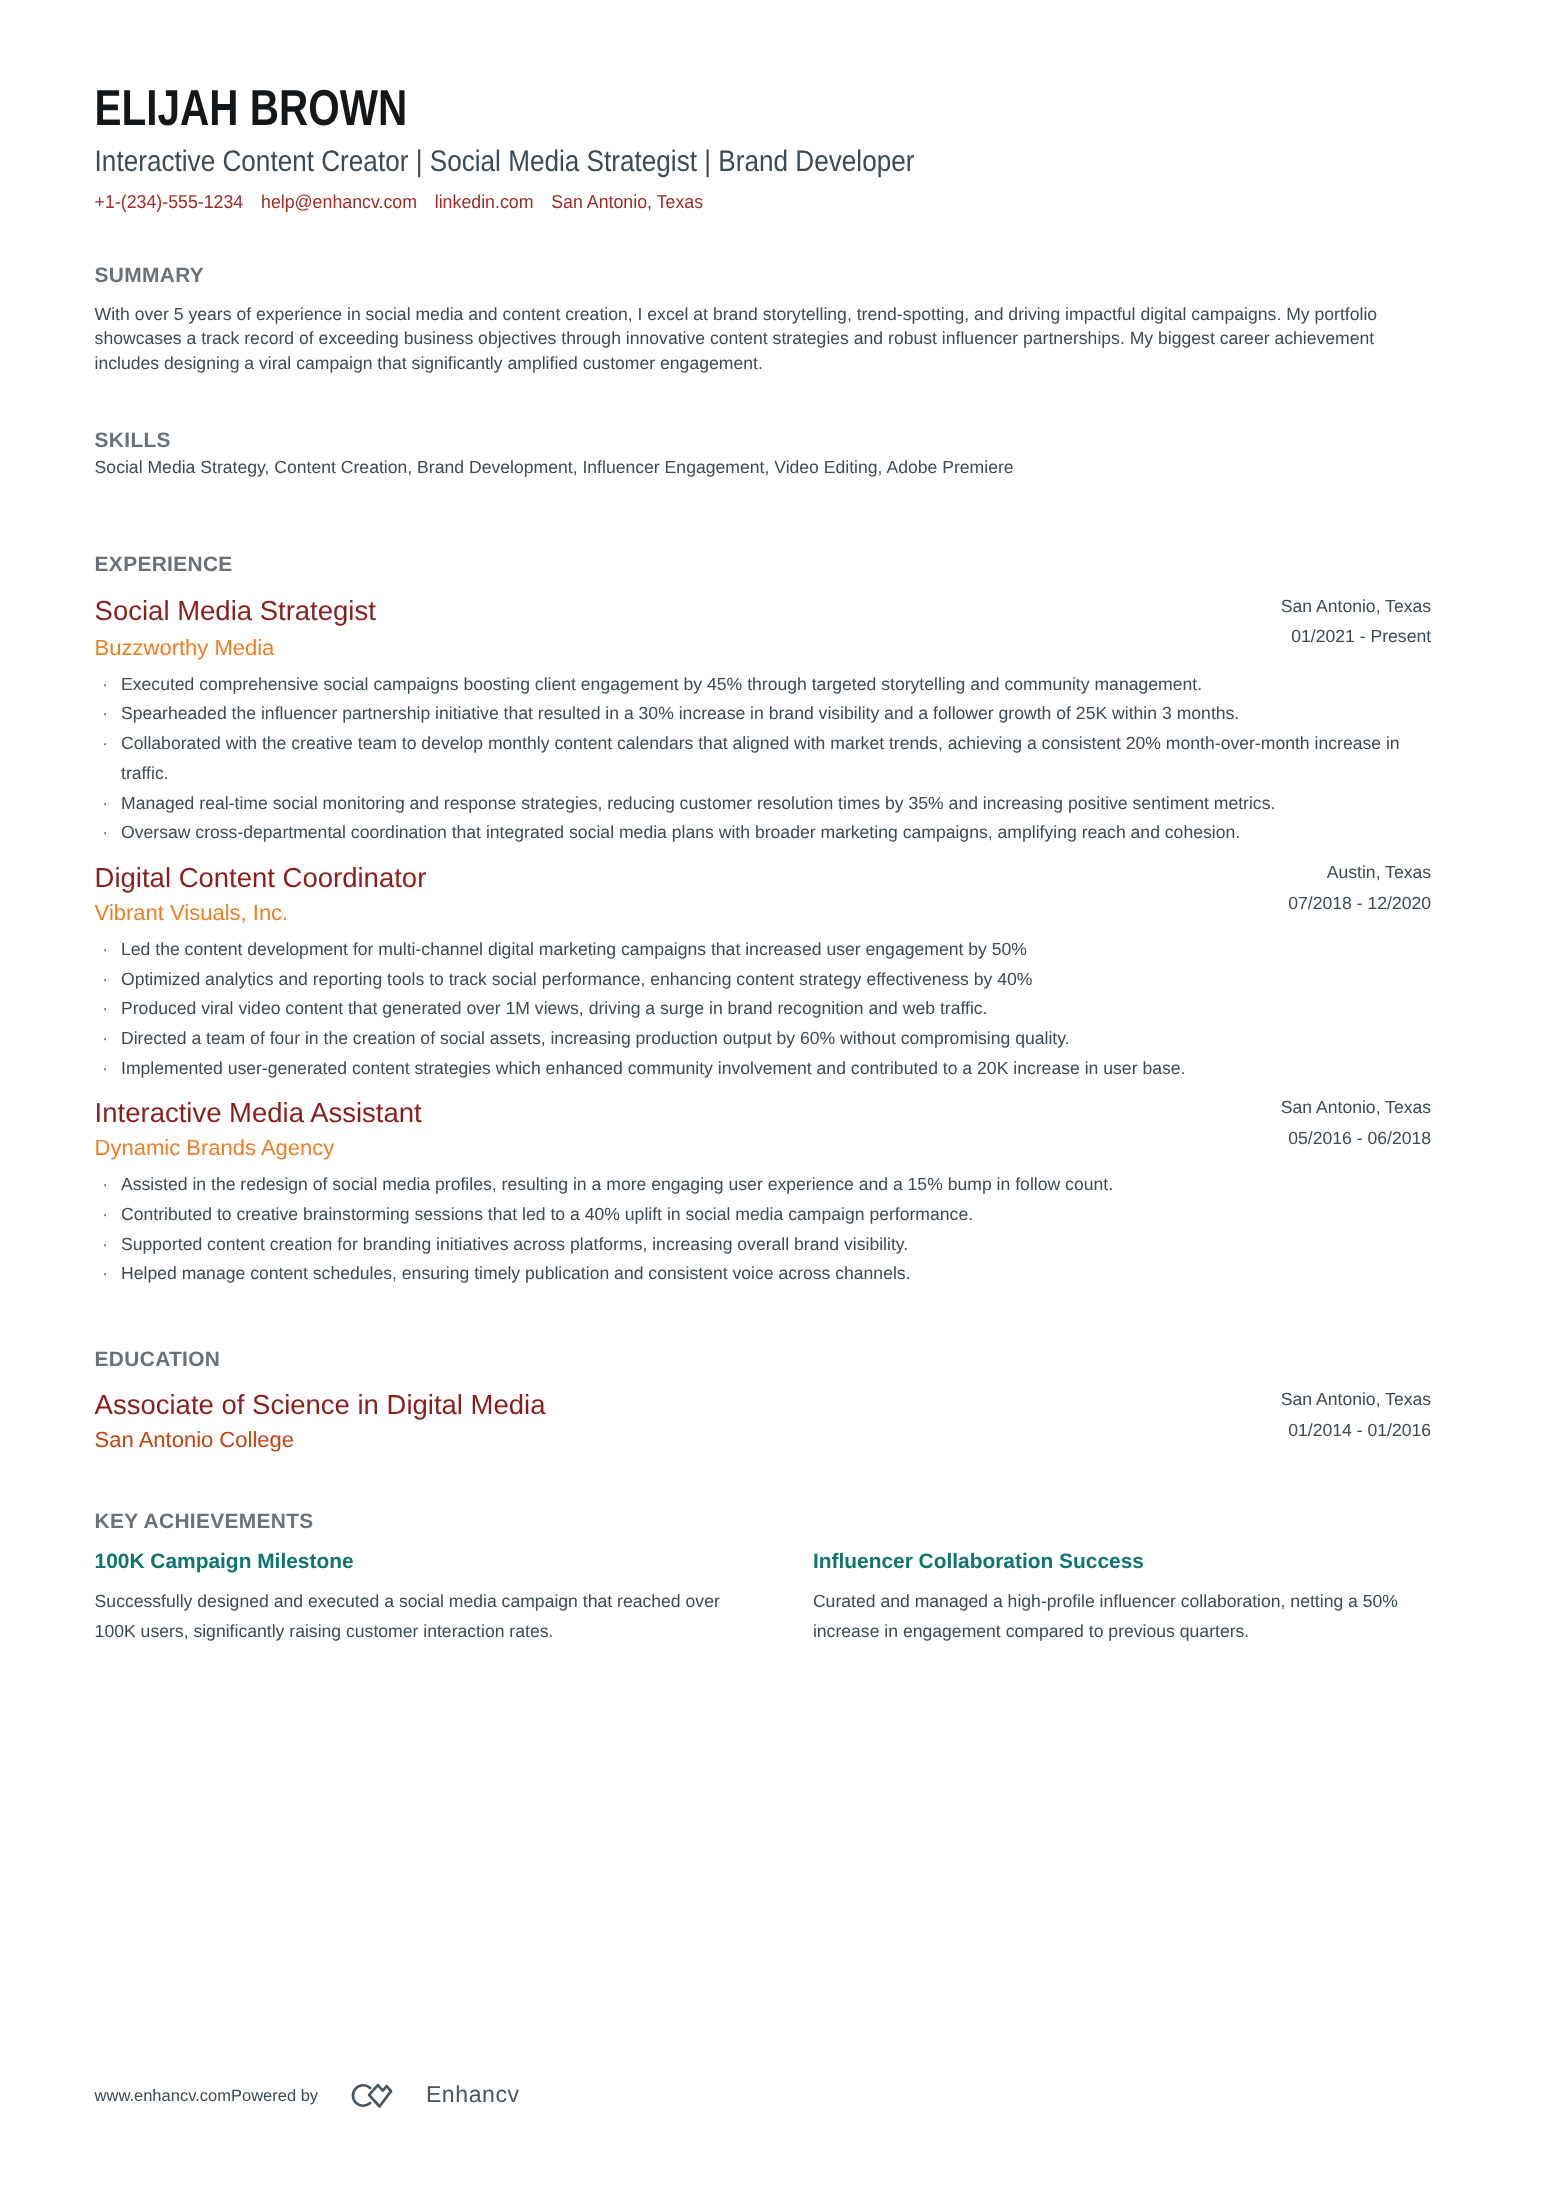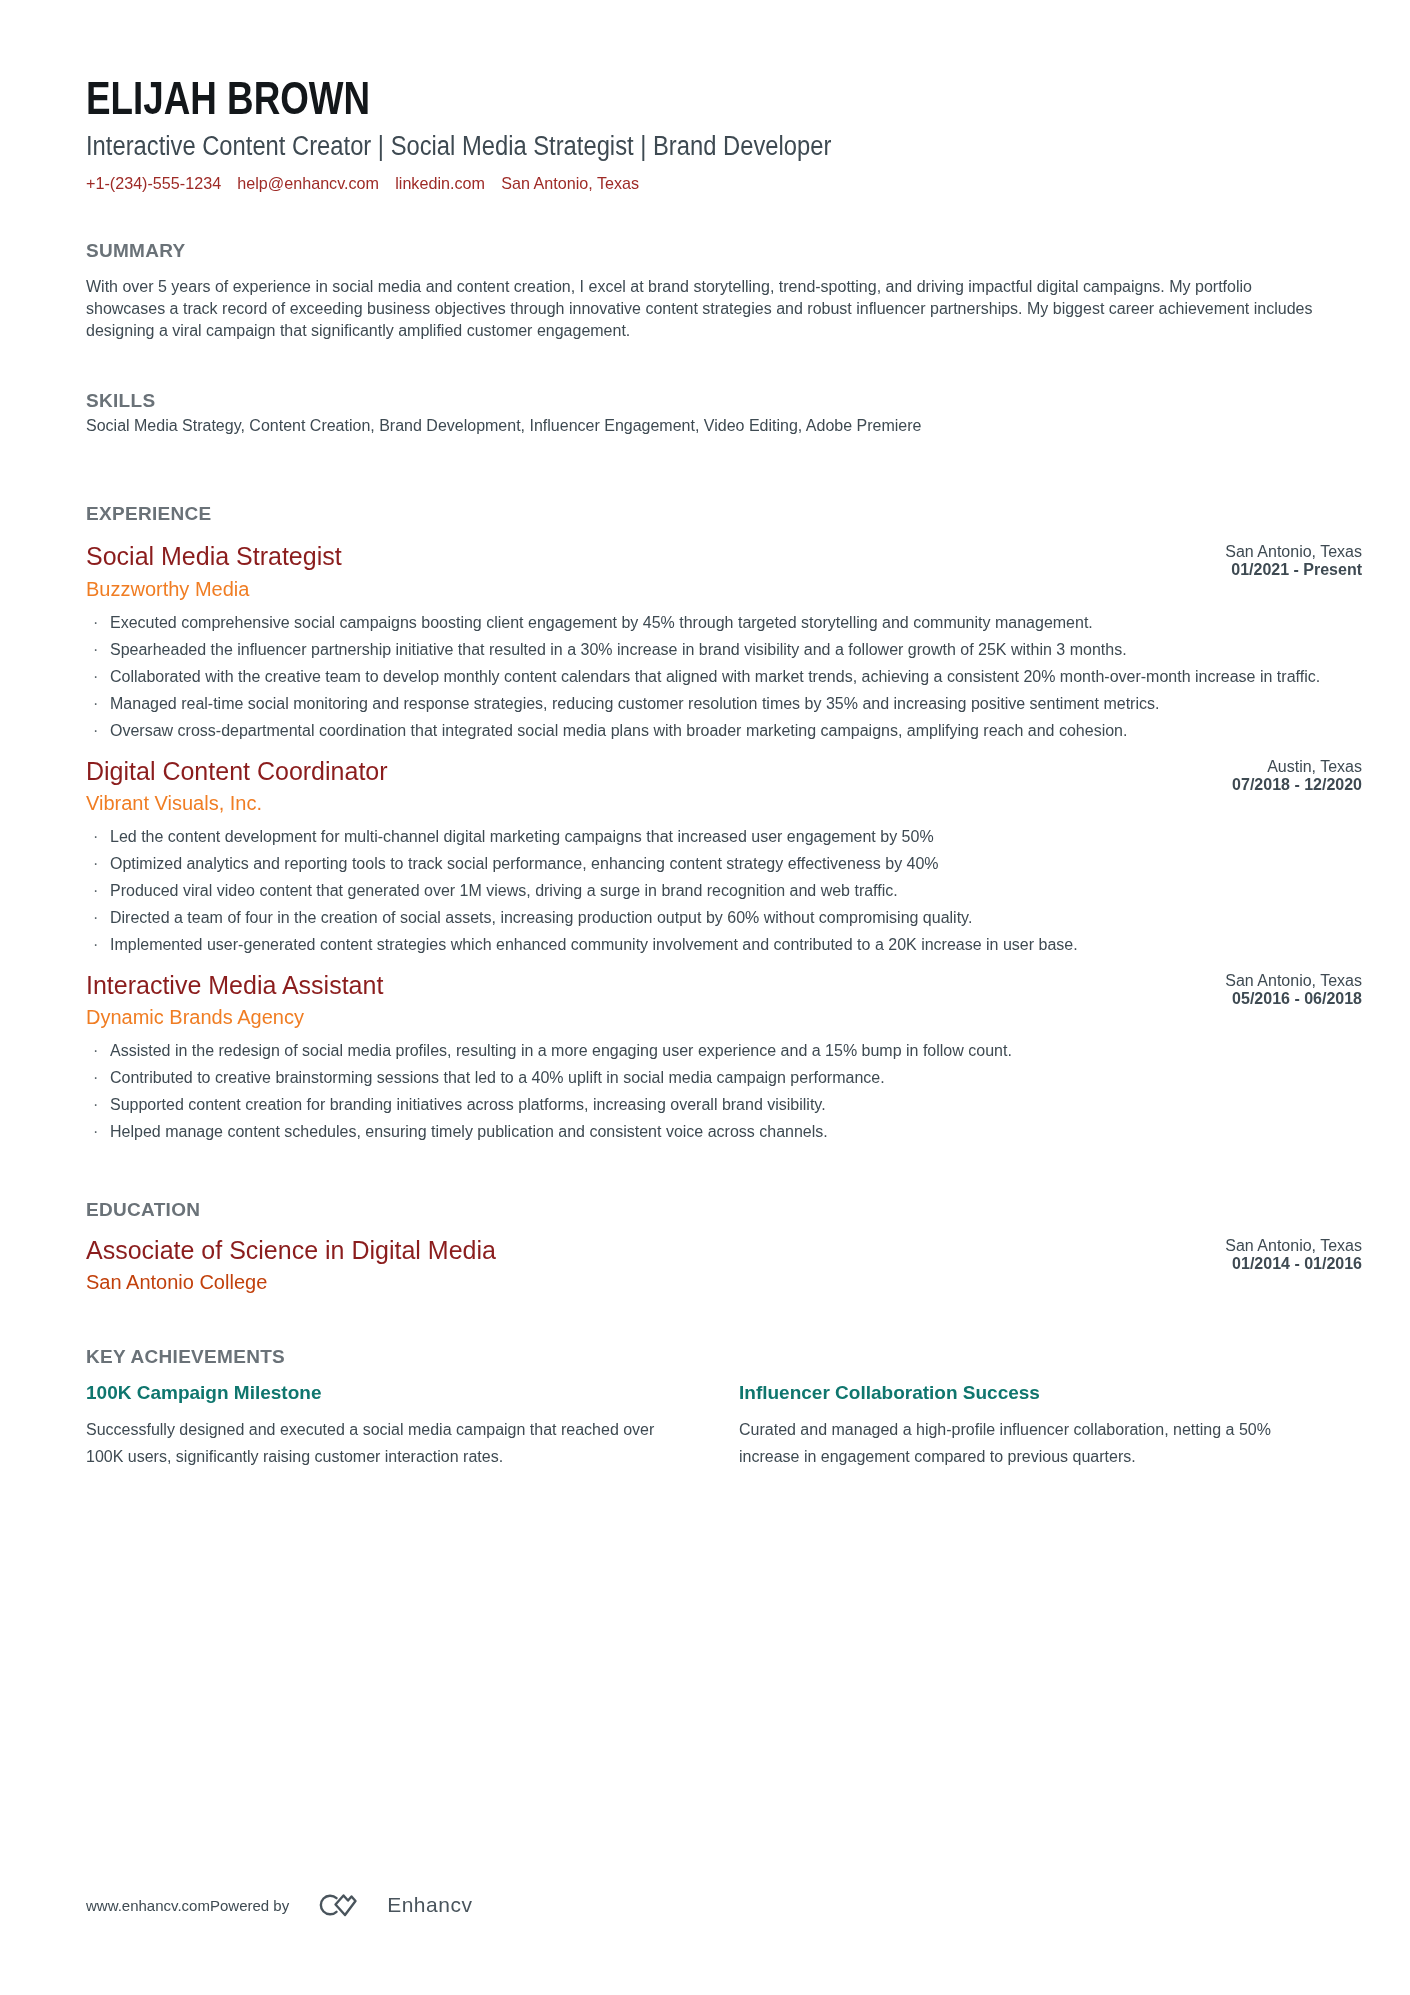--- a/index.html
+++ b/index.html
@@ -7,21 +7,21 @@
   body {
     font-family: "Liberation Sans", "DejaVu Sans", sans-serif;
     width: 1410px;
     color: #3E4A52;
   }
   .page {
     position: relative;
     width: 1410px;
     height: 1995px;
     background: #ffffff;
-    padding: 74px 48px 0 86px;
+    padding: 74px 109px 0 86px;
     overflow: hidden;
   }
 
   
   .name {
     font-size: 46px;
     font-weight: 800;
     color: #13171A;
     letter-spacing: 0px;
     transform: scaleX(0.80);
@@ -98,21 +98,21 @@
     color: #c2410c;
     margin-top: 5px;
   }
   .job-meta {
     text-align: right;
     font-size: 16px;
     color: #3E4A52;
     padding-top: 2px;
     flex-shrink: 0;
   }
-  .job-dates { margin-top: 0; font-weight: bold; }
+  .job-dates { margin-top: 10px; }
 
   ul.bullets {
     list-style: none;
     margin-top: 8px;
   }
   ul.bullets li {
     position: relative;
     padding-left: 24px;
     font-size: 16px;
     line-height: 27px;

